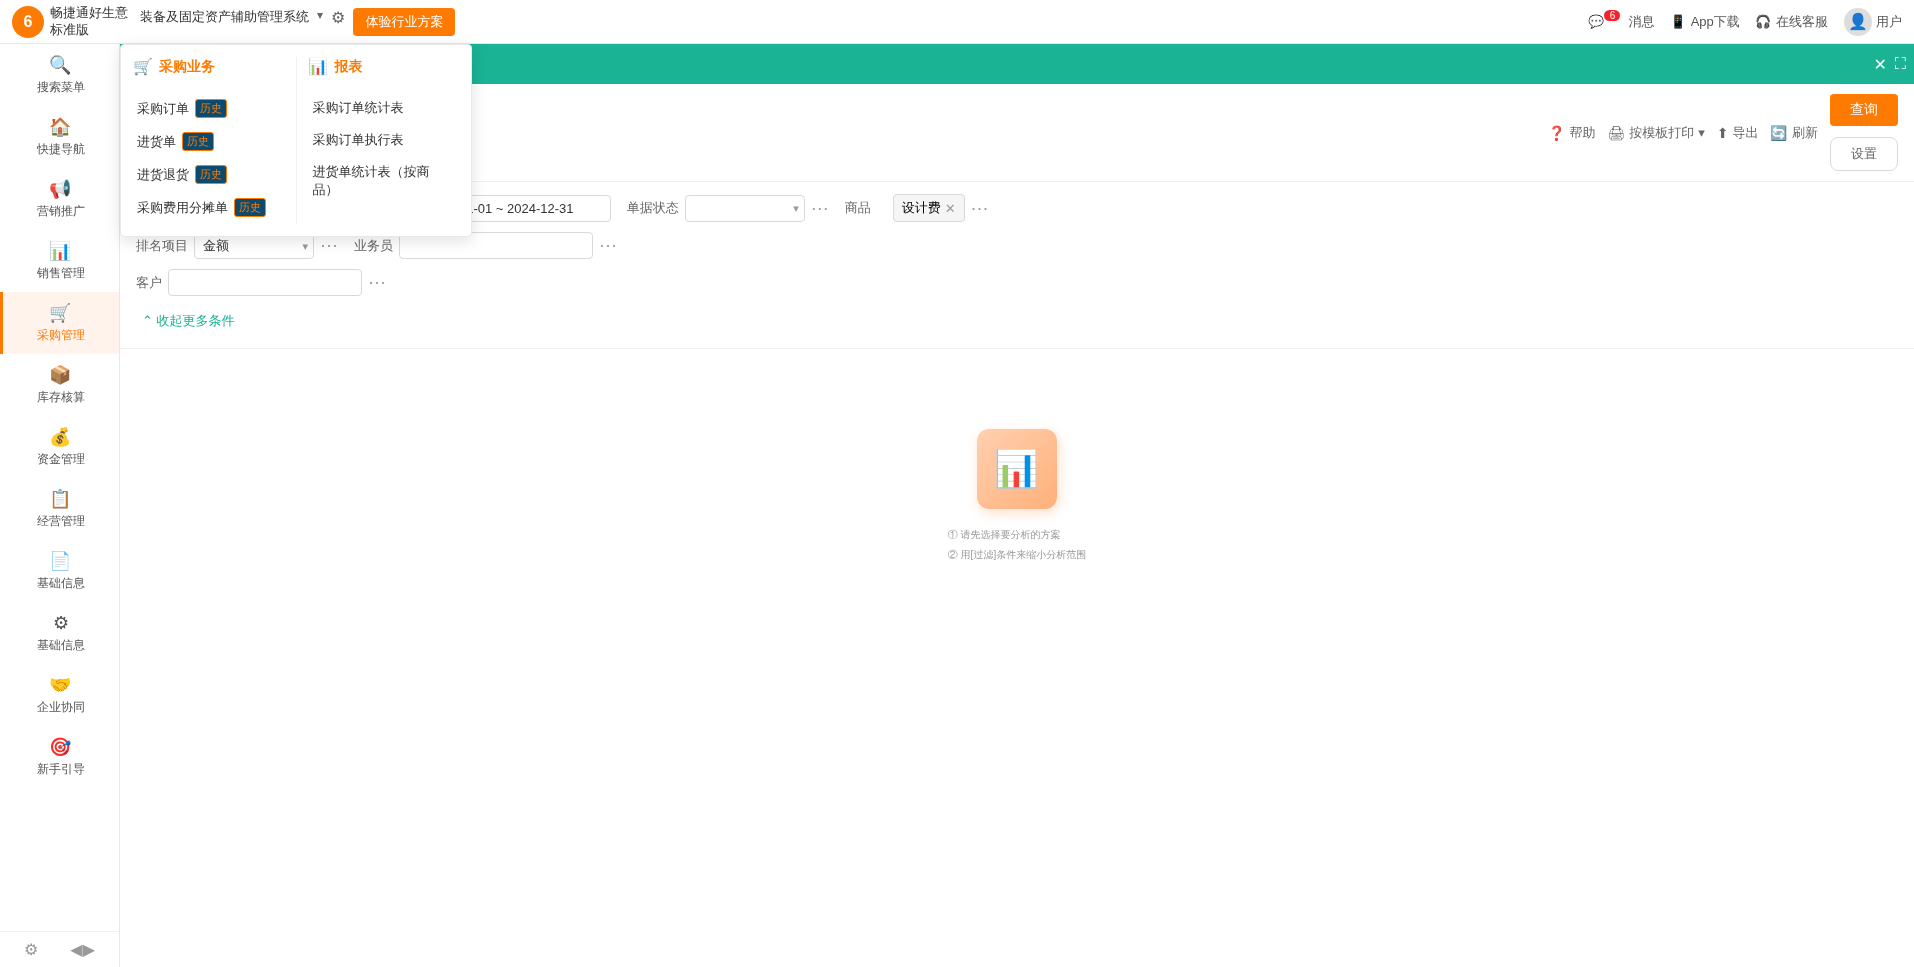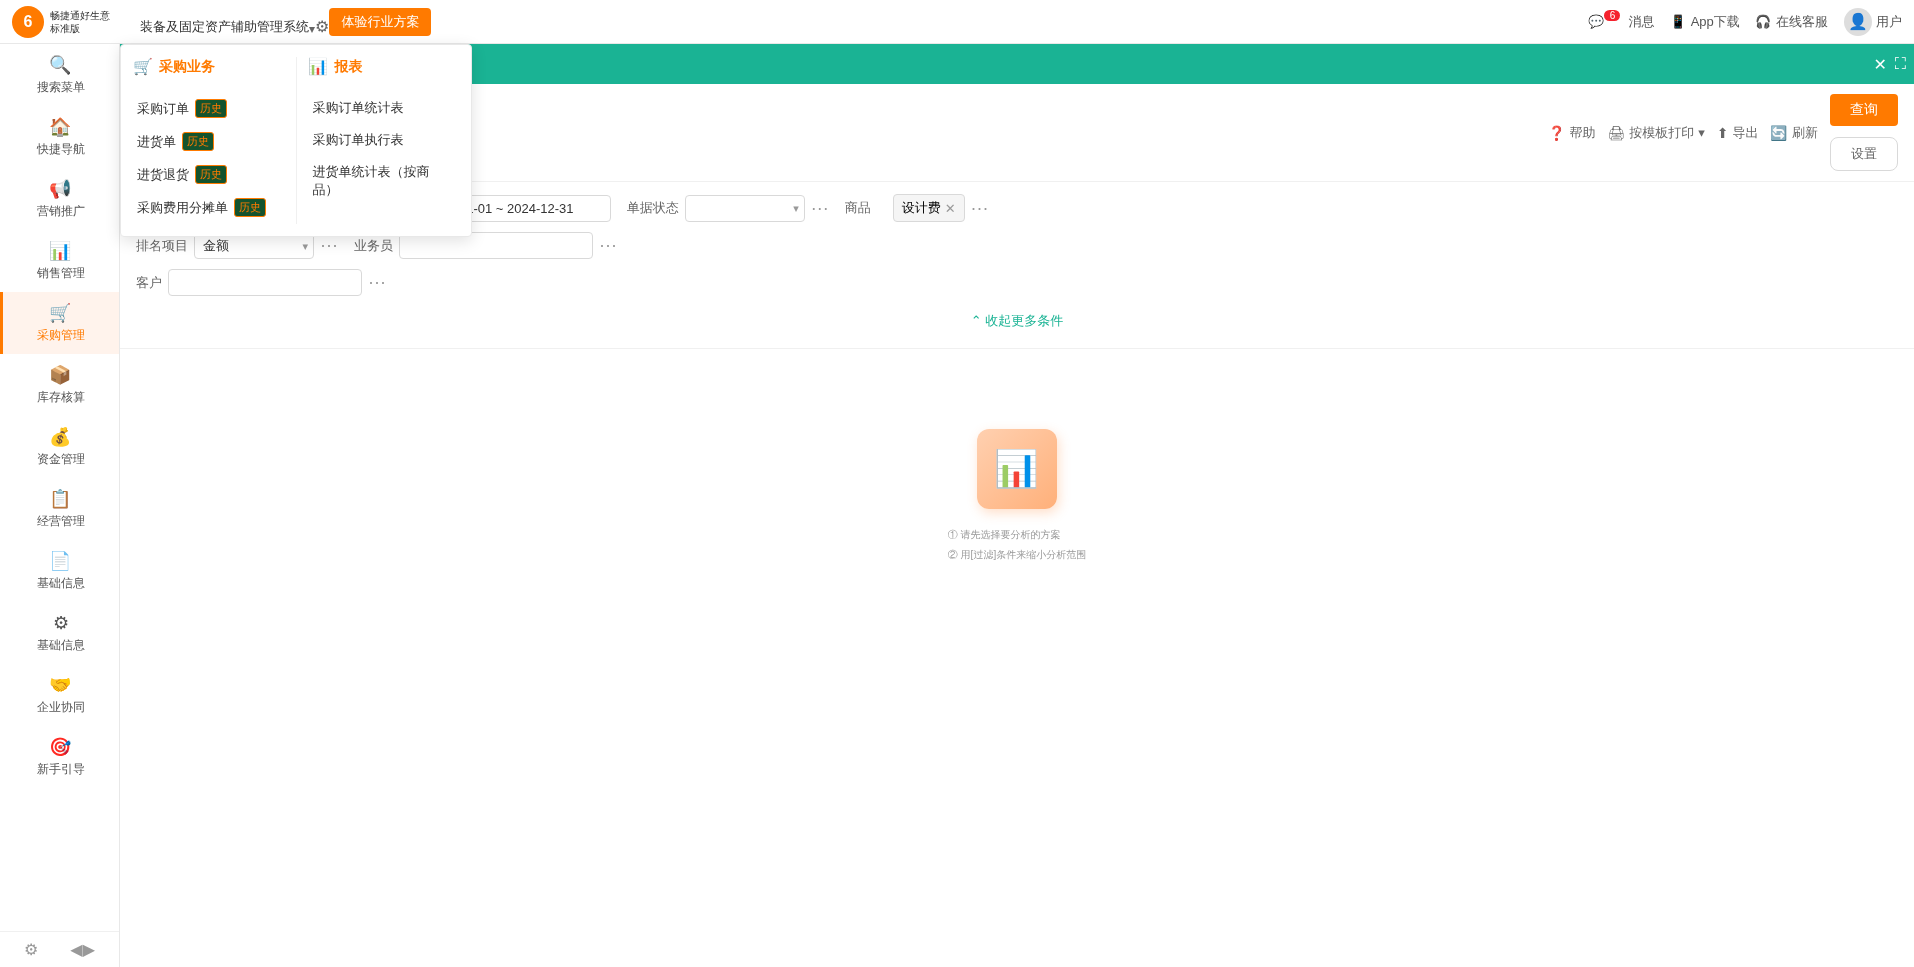--- a/index.html
+++ b/index.html
@@ -23,25 +23,26 @@
       align-items: center;
       gap: 6px;
     }
     .logo-icon {
       width: 32px; height: 32px;
       background: #ff7a00;
       border-radius: 50%;
       display: flex; align-items: center; justify-content: center;
       color: #fff; font-size: 16px; font-weight: bold;
     }
-    .logo-text { font-size: 10px; color: #333; line-height: 1.3; }
+    .logo-text { font-size: 13px; color: #333; line-height: 1.3; }
     .header-center {
       flex: 1;
       display: flex;
-      align-items: flex-end;
+      align-items: flex-start;
+      gap: 8px;
       padding-left: 8px;
     }
     .system-title { font-size: 13px; color: #333; }
     .dropdown-btn {
       background: none; border: none; cursor: pointer; color: #666; font-size: 12px;
     }
     .gear-btn {
       background: none; border: none; cursor: pointer; color: #666; font-size: 16px;
       display: flex; align-items: center;
     }
@@ -193,21 +194,21 @@
     }
     .query-btn {
       background: #ff7a00; color: #fff; border: none; border-radius: 4px;
       padding: 7px 20px; font-size: 14px; cursor: pointer;
     }
     .setting-btn {
       border: 1px solid #d9d9d9; background: #fff; color: #666; border-radius: 8px;
       padding: 7px 16px; font-size: 13px; cursor: pointer;
     }
     .collapse-row {
-      text-align: center; padding: 6px; color: #1ab394; font-size: 13px; cursor: pointer;
+      padding: 6px; color: #1ab394; font-size: 13px; cursor: pointer;
     }
 
     
     .empty-state {
       display: flex; flex-direction: column; align-items: center;
       justify-content: center; padding: 80px 0;
     }
     .empty-img {
       width: 80px; height: 80px;
       background: linear-gradient(135deg, #ffd0b0, #ffb07a);
@@ -246,21 +247,21 @@
       margin-bottom: 10px; padding-bottom: 6px;
     }
     .dropdown-col-icon { font-size: 16px; }
     .dropdown-menu-item {
       display: flex; align-items: center; gap: 6px;
       padding: 7px 4px;
       color: #333; font-size: 13px; cursor: pointer;
       border-radius: 3px;
     }
     .history-badge {
-      background: #14532d; border: 1px solid #ff7a00; color: #ff7a00;
+      background: #0c4a6e; border: 1px solid #ff7a00; color: #ff7a00;
       border-radius: 3px; font-size: 11px; padding: 1px 4px;
     }
   </style>
 </head>
 <body>
 
 <div class="top-header">
   <div class="logo-area">
     <div class="logo-icon">
       <span>6</span>

